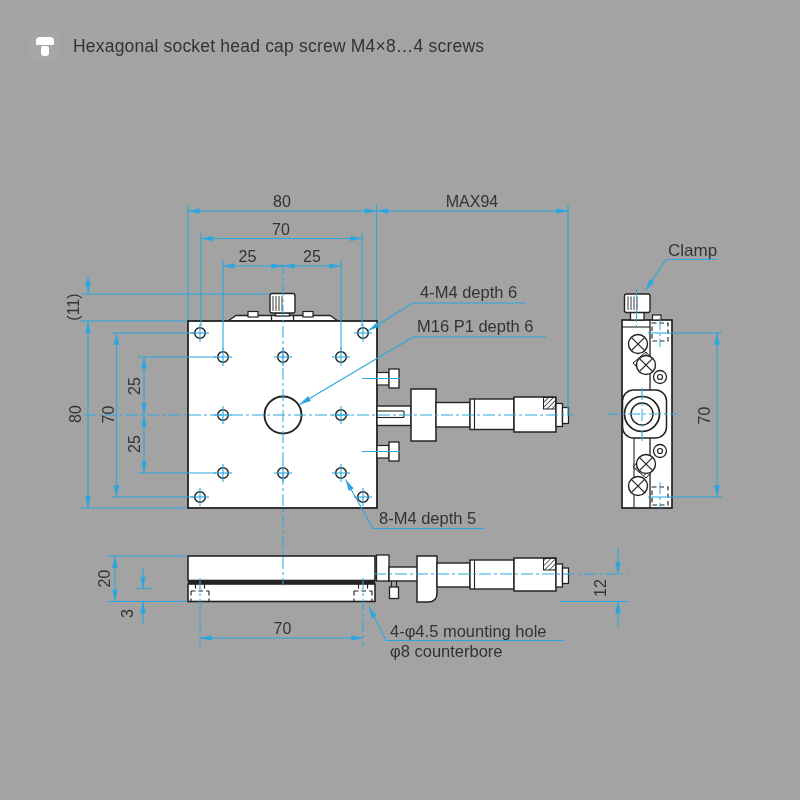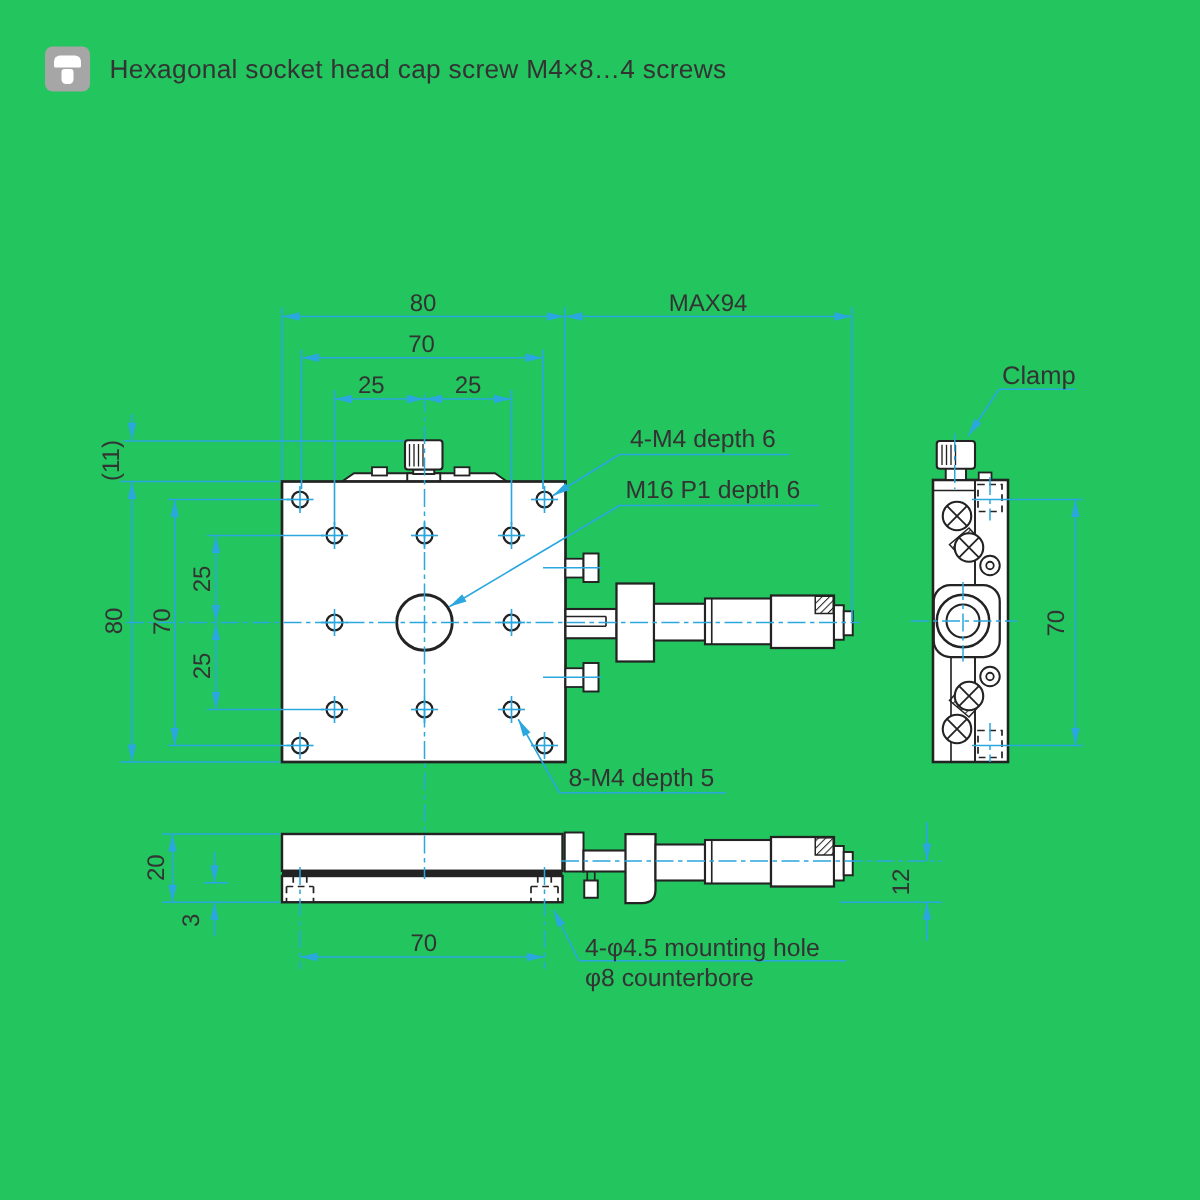--- a/index.html
+++ b/index.html
@@ -1,16 +1,16 @@
 <!DOCTYPE html>
 <html><head>
 <meta charset="utf-8">
 <style>
   html,body{margin:0;padding:0;background:#fff;}
-  .page{position:relative;width:800px;height:800px;background:#22c55e;overflow:hidden;
+  .page{position:relative;width:800px;height:800px;background:#a3a3a3;overflow:hidden;
         font-family:"Liberation Sans", sans-serif;}
   .hdr{position:absolute;left:30px;top:31px;display:flex;align-items:center;gap:13px;}
   .hdr-icon{width:30px;height:30px;border-radius:5px;background:#A6A6A6;position:relative;flex:0 0 auto;}
   .hdr-icon .cap{position:absolute;left:6px;top:6px;width:18px;height:8px;background:#fff;border-radius:4px 4px 1px 1px;}
   .hdr-icon .stem{position:absolute;left:11px;top:15px;width:8px;height:10px;background:#fff;border-radius:2px 2px 3px 3px;}
   .hdr-title{font-size:17.5px;color:#333;letter-spacing:.2px;white-space:nowrap;}
   svg text{font-family:"Liberation Sans", sans-serif;fill:#333333;}
   .t{font-size:16px;}
   .tl{font-size:16.5px;}
   .tc{font-size:17px;}

